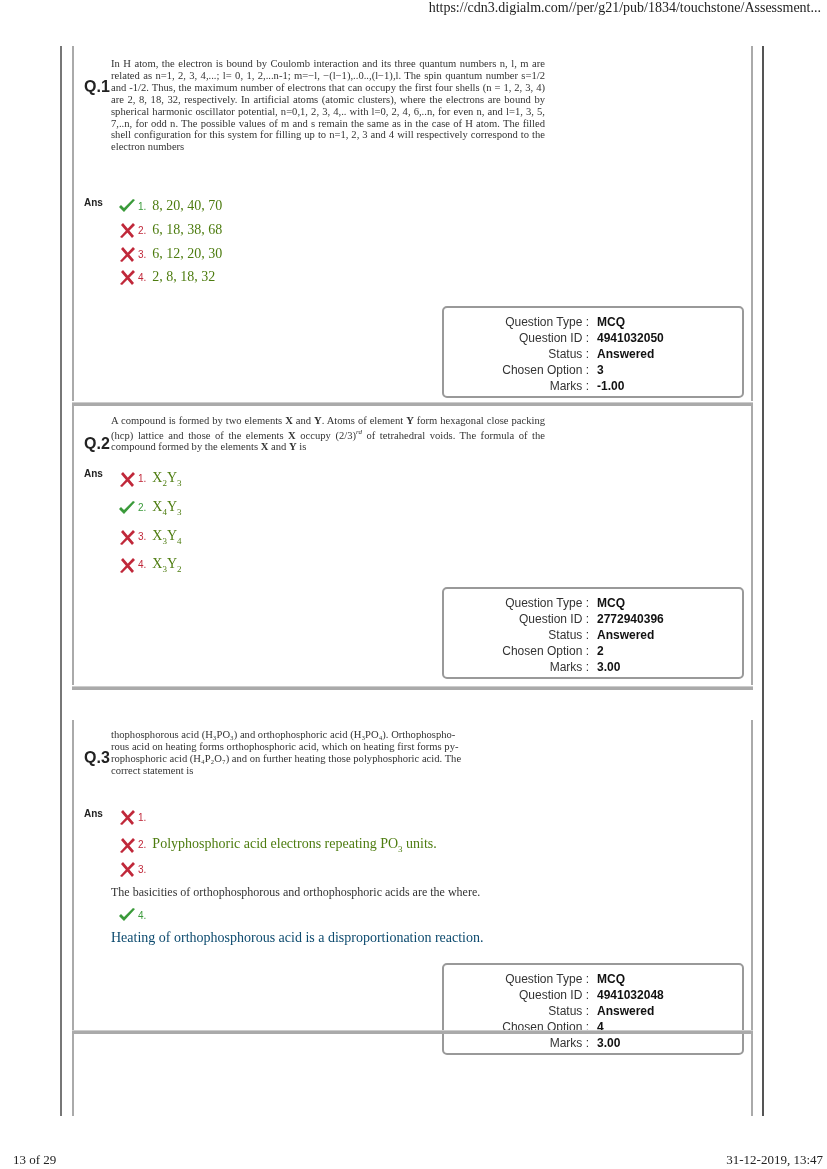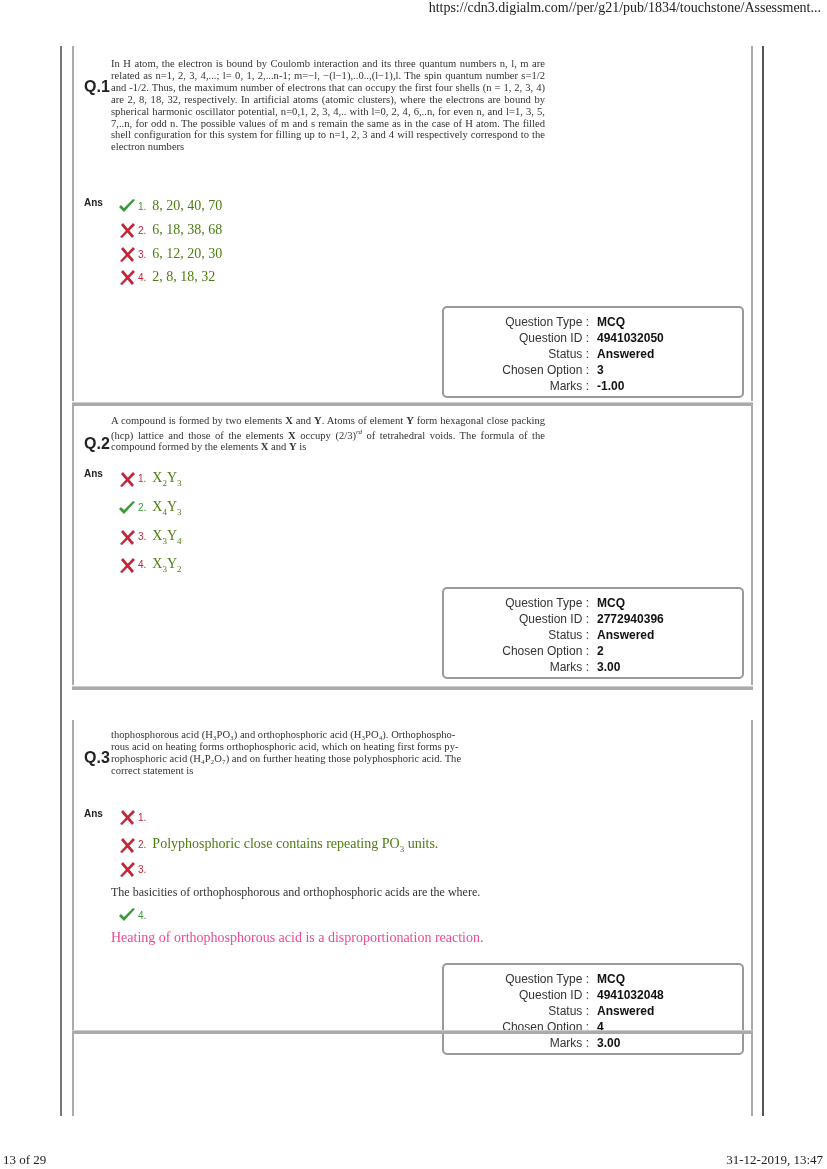--- a/index.html
+++ b/index.html
@@ -1,35 +1,35 @@
 <!DOCTYPE html>
 <html><head>
 <meta charset="utf-8">
 <style>
   html, body { margin:0; padding:0; background:#ffffff; }
   body { width:827px; height:1169px; position:relative; overflow:hidden; font-family:"Liberation Serif", serif; color:#222; }
   .hdr-url { position:absolute; right:6px; top:0px; font-size:14px; color:#222; font-family:"Liberation Serif", serif; white-space:nowrap; }
-  .footer-left { position:absolute; left:3px; top:1152px; font-size:13px; font-family:"Liberation Serif", serif; }
+  .footer-left { position:absolute; left:13px; top:1152px; font-size:13px; font-family:"Liberation Serif", serif; }
   .footer-right { position:absolute; right:4px; top:1152px; font-size:13px; font-family:"Liberation Serif", serif; }
   .outer-l { position:absolute; left:60px; top:46px; width:2px; height:1070px; background:#777; }
   .outer-r { position:absolute; left:762px; top:46px; width:2px; height:1070px; background:#555; }
   .panel { position:absolute; left:72px; width:681px; border-left:2px solid #aaa; border-right:2px solid #aaa; box-sizing:border-box; }
   .panel-sep { position:absolute; left:72px; width:681px; height:3px; background:#aaa; border-top:1px solid #ccc; }
   .qlabel { position:absolute; left:10px; font-family:Liberation Sans, sans-serif; font-weight:bold; font-size:16px; color:#222;margin-top:20px; }
   .qtext { position:absolute; left:37px; width:434px; font-size:10.6px; line-height:11.9px; text-align:justify; color:#333; }
   .ans-label { position:absolute; left:10px; font-family:"Liberation Sans", sans-serif; font-weight:bold; font-size:10px; color:#222; }
   .opt { position:absolute; left:44px; display:flex; align-items:center; white-space:nowrap; }
   .icon { display:inline-block; width:18px; height:16px; margin-right:2px; }
   .opt-num { font-family:"Liberation Sans", sans-serif; font-size:10px; margin-right:6px; }
   .opt-num.wrong { color:#c0283a; }
   .opt-num.right { color:#3a9a3a; }
   .opt-text { font-size:14px; color:#4d7c0f; }
   .opt-text sub { font-size:9px; }
   .opt-block { position:absolute; left:37px; font-size:12px; color:#333; white-space:nowrap; }
-  .opt-block.big { font-size:14px; color:#ec4899; }
+  .opt-block.big { font-size:14px; color:#0c4a6e; }
   .meta { position:absolute; left:368px; width:302px; height:92px; border:2px solid #999; border-radius:5px; box-sizing:border-box; background:#fff; font-family:"Liberation Sans", sans-serif; font-size:12px; color:#333; }
   .meta-row { position:absolute; left:0; width:100%; height:16px; }
   .meta-key { position:absolute; right:153px; text-align:right; white-space:nowrap; }
   .meta-val { position:absolute; left:153px; font-weight:bold; color:#111; white-space:nowrap; }
 </style>
 </head>
 <body>
 
 <div class="hdr-url">https://cdn3.digialm.com//per/g21/pub/1834/touchstone/Assessment...</div>
 
@@ -173,21 +173,21 @@
     <svg class="icon" viewBox="0 0 18 16">
         <path d="M2 15 L15 1 L17 3 L4 16 Z M3 3 L5 1 L16 14 L14 16 Z" fill="#c0283a"></path>
       </svg>
     <span class="opt-num wrong">1.</span>
   </div>
   <div class="opt" style="top:116px;">
     <svg class="icon" viewBox="0 0 18 16">
         <path d="M2 15 L15 1 L17 3 L4 16 Z M3 3 L5 1 L16 14 L14 16 Z" fill="#c0283a"></path>
       </svg>
     <span class="opt-num wrong">2.</span>
-    <span class="opt-text"><span>Polyphosphoric close contains repeating PO</span><sub>3</sub><span> units.</span></span>
+    <span class="opt-text"><span>Polyphosphoric acid electrons repeating PO</span><sub>3</sub><span> units.</span></span>
   </div>
   <div class="opt" style="top:141px;">
     <svg class="icon" viewBox="0 0 18 16">
         <path d="M2 15 L15 1 L17 3 L4 16 Z M3 3 L5 1 L16 14 L14 16 Z" fill="#c0283a"></path>
       </svg>
     <span class="opt-num wrong">3.</span>
   </div>
   <div class="opt-block" style="top:165px;">The basicities of orthophosphorous and orthophosphoric acids are the where.</div>
   <div class="opt" style="top:187px;">
     <svg class="icon" viewBox="0 0 18 16">

